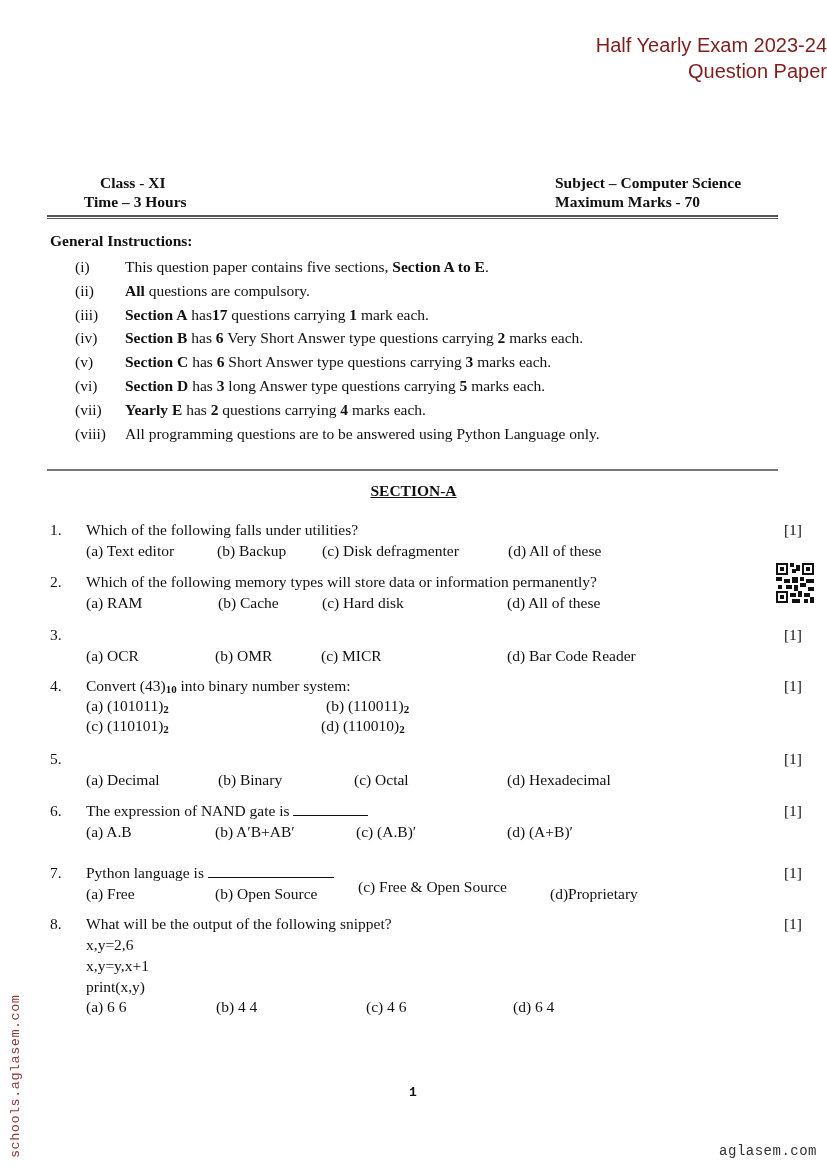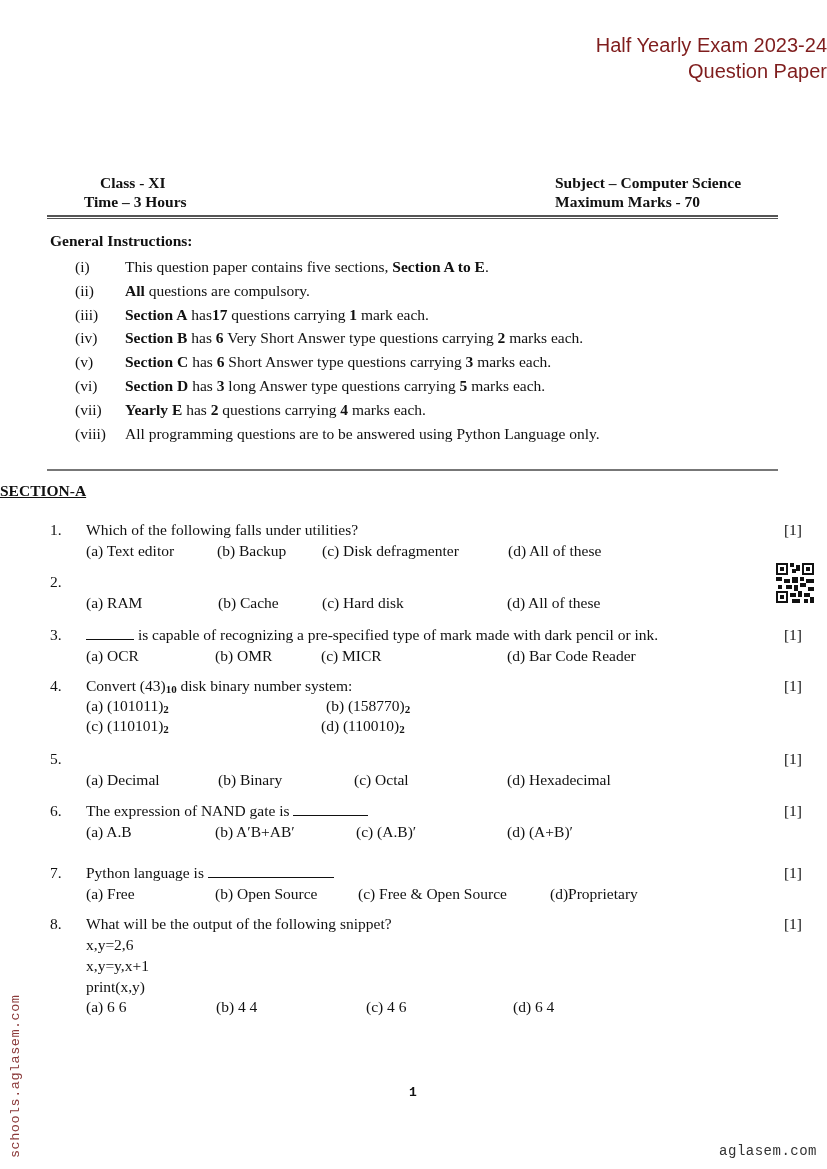--- a/index.html
+++ b/index.html
@@ -12,21 +12,21 @@
     left: 0; width: 827px; text-align: right;
     font-family: "Liberation Sans", "DejaVu Sans", sans-serif;
     font-size: 20px; color: #7f1d1d; line-height: 26px;
   }
   .meta { font-size: 15.5px; font-weight: bold; line-height: 20px; }
   .rule-double { left: 47px; width: 731px; height: 4px; border-top: 2px solid #555; border-bottom: 1px solid #555; box-sizing: border-box; }
   .rule-single { left: 47px; width: 731px; height: 0; border-top: 2px solid #777; }
   .gi-title { left: 50px; top: 232px; font-size: 15.5px; font-weight: bold; }
   .instr { left: 75px; font-size: 15.5px; line-height: 20px; white-space: nowrap; }
   .instr .num { display: inline-block; width: 50px; }
-  .section-title { left: 0; width: 827px; text-align: left; top: 482px; font-size: 15.5px; font-weight: bold; text-decoration: underline; }
+  .section-title { left: 0; width: 827px; text-align: center; top: 482px; font-size: 15.5px; font-weight: bold; text-decoration: underline; }
   .q { left: 50px; width: 752px; font-size: 15.5px; line-height: 20.5px; }
   .q .qn { position: absolute; left: 0; top: 0; }
   .q .qt { position: absolute; left: 36px; top: 0; white-space: nowrap; text-align: center; }
   .q .mk { position: absolute; right: 0; top: 0; }
   .opt { position: absolute; white-space: nowrap; font-size: 15.5px; }
   .blank { display: inline-block; border-bottom: 1px solid #111; height: 14px; vertical-align: baseline; }
   sub { font-size: 11px; vertical-align: -2px; font-weight: bold; }
   .code { position: absolute; left: 36px; white-space: nowrap; }
   .qr { left: 776px; top: 563px; width: 38px; height: 40px; }
   .watermark-side {
@@ -84,20 +84,21 @@
   <span class="qt">Which of the following falls under utilities?</span>
   <span class="mk">[1]</span>
   <span class="opt" style="left:36px; top:21px">(a) Text editor</span>
   <span class="opt" style="left:167px; top:21px">(b) Backup</span>
   <span class="opt" style="left:272px; top:21px">(c) Disk defragmenter</span>
   <span class="opt" style="left:458px; top:21px">(d) All of these</span>
 </div>
 
 <div class="abs q" style="top:572px; height:42px">
   <span class="qn">2.</span>
+  <span class="qt">Which of the following memory types will store data or information permanently?</span>
   <span class="opt" style="left:36px; top:21px">(a) RAM</span>
   <span class="opt" style="left:168px; top:21px">(b) Cache</span>
   <span class="opt" style="left:272px; top:21px">(c) Hard disk</span>
   <span class="opt" style="left:457px; top:21px">(d) All of these</span>
 </div>
 
 <div class="abs qr">
   <svg width="38" height="40" viewBox="0 0 19 20">
     <rect x="0" y="0" width="19" height="20" fill="#fff"></rect>
     <rect x="0" y="0" width="6" height="6" fill="#111"></rect>
@@ -126,34 +127,33 @@
       <rect x="11" y="14" width="2" height="3" fill="#111"></rect>
     <rect x="14" y="15" width="3" height="2" fill="#111"></rect>
       <rect x="8" y="18" width="4" height="2" fill="#111"></rect>
       <rect x="14" y="18" width="2" height="2" fill="#111"></rect>
       <rect x="17" y="17" width="2" height="3" fill="#111"></rect>
   </svg>
 </div>
 
 <div class="abs q" style="top:625px; height:42px">
   <span class="qn">3.</span>
-  <span class="qt"><span class="blank" style="width:48px"></span><span> is capable of recognizing a pre-specified type of mark made with dark pencil or ink.</span></span>
   <span class="mk">[1]</span>
   <span class="opt" style="left:36px; top:21px">(a) OCR</span>
   <span class="opt" style="left:165px; top:21px">(b) OMR</span>
   <span class="opt" style="left:271px; top:21px">(c) MICR</span>
   <span class="opt" style="left:457px; top:21px">(d) Bar Code Reader</span>
 </div>
 
 <div class="abs q" style="top:676px; height:62px">
   <span class="qn">4.</span>
-  <span class="qt"><span>Convert (43)</span><sub>10</sub><span> disk binary number system:</span></span>
+  <span class="qt"><span>Convert (43)</span><sub>10</sub><span> into binary number system:</span></span>
   <span class="mk">[1]</span>
   <span class="opt" style="left:36px; top:20px"><span>(a) (101011)</span><sub>2</sub></span>
-  <span class="opt" style="left:276px; top:20px"><span>(b) (158770)</span><sub>2</sub></span>
+  <span class="opt" style="left:276px; top:20px"><span>(b) (110011)</span><sub>2</sub></span>
   <span class="opt" style="left:36px; top:40px"><span>(c) (110101)</span><sub>2</sub></span>
   <span class="opt" style="left:271px; top:40px"><span>(d) (110010)</span><sub>2</sub></span>
 </div>
 
 <div class="abs q" style="top:749px; height:42px">
   <span class="qn">5.</span>
   <span class="mk">[1]</span>
   <span class="opt" style="left:36px; top:21px">(a) Decimal</span>
   <span class="opt" style="left:168px; top:21px">(b) Binary</span>
   <span class="opt" style="left:304px; top:21px">(c) Octal</span>
@@ -169,21 +169,21 @@
   <span class="opt" style="left:306px; top:21px">(c) (A.B)′</span>
   <span class="opt" style="left:457px; top:21px">(d) (A+B)′</span>
 </div>
 
 <div class="abs q" style="top:863px; height:42px">
   <span class="qn">7.</span>
   <span class="qt"><span>Python language is </span><span class="blank" style="width:126px"></span></span>
   <span class="mk">[1]</span>
   <span class="opt" style="left:36px; top:21px">(a) Free</span>
   <span class="opt" style="left:165px; top:21px">(b) Open Source</span>
-  <span class="opt" style="left:308px; top:21px">(c) Free &amp; Open Source</span>
+  <span class="opt" style="left:308px; top:14px">(c) Free &amp; Open Source</span>
   <span class="opt" style="left:500px; top:21px">(d)Proprietary</span>
 </div>
 
 <div class="abs q" style="top:914px; height:104px">
   <span class="qn">8.</span>
   <span class="qt">What will be the output of the following snippet?</span>
   <span class="mk">[1]</span>
   <span class="code" style="top:21px">x,y=2,6</span>
   <span class="code" style="top:42px">x,y=y,x+1</span>
   <span class="code" style="top:63px">print(x,y)</span>

